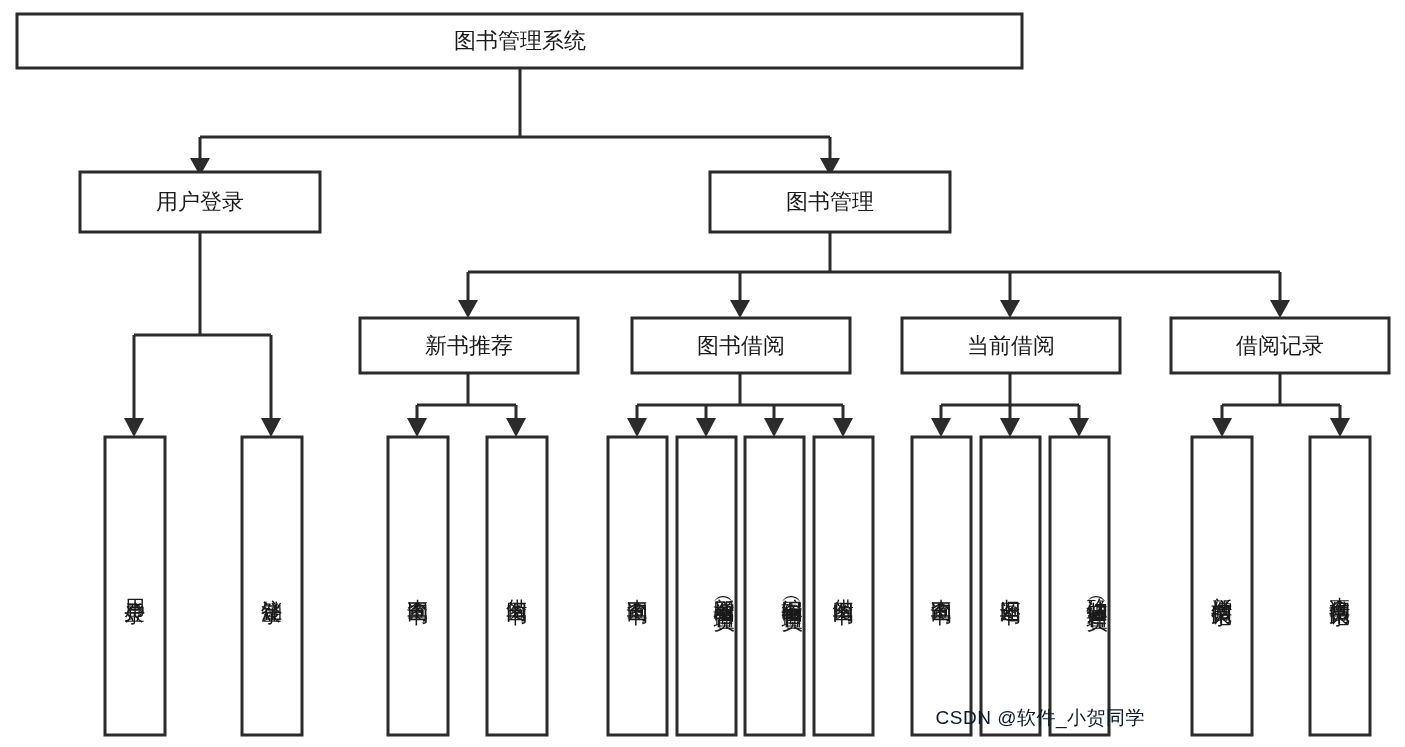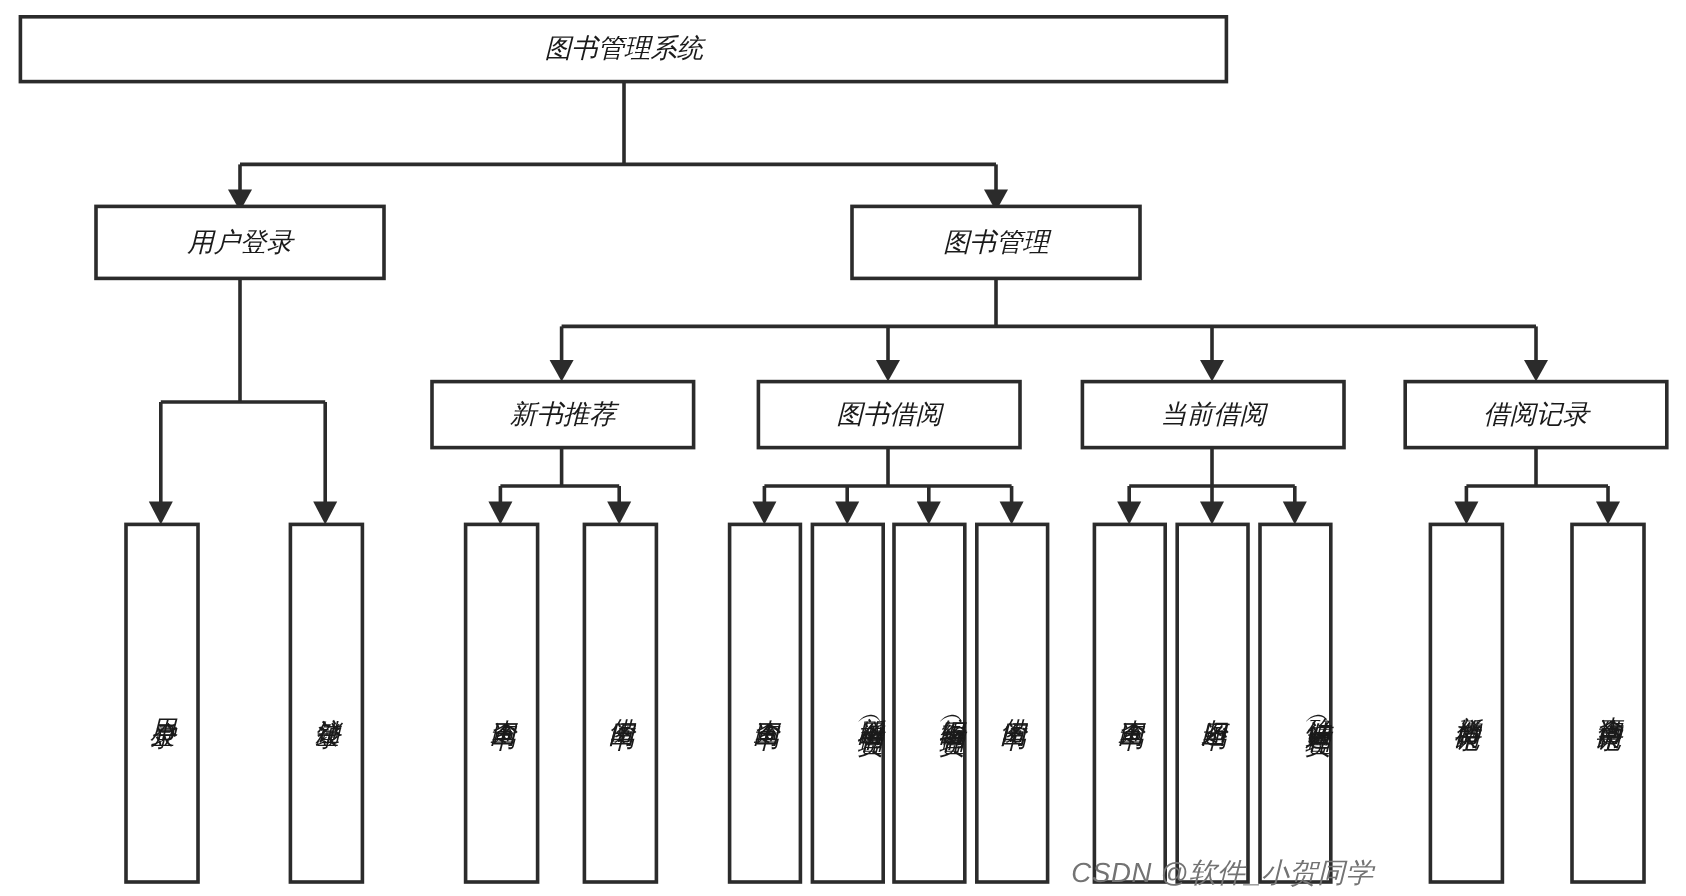--- a/index.html
+++ b/index.html
@@ -13,21 +13,20 @@
     height: 747px;
     font-family: "Liberation Sans", "DejaVu Sans", sans-serif;
     overflow: hidden;
     position: relative;
   }
   #diagram-root {
     position: relative;
     width: 1153px;
     height: 747px;
     background: #ffffff;
-    font-style: italic;
   }
   svg#tree-svg {
     position: absolute;
     left: 0;
     top: 0;
     width: 1405px;
     height: 747px;
     display: block;
   }
   .node-box {
@@ -66,24 +65,24 @@
     justify-content: center;
     white-space: nowrap;
     pointer-events: none;
   }
   .vlabel-mid {
     align-items: center;
   }
   .watermark {
     position: absolute;
     right: 8px;
-    bottom: 4px;
-    font-family: "Liberation Sans", "DejaVu Sans", sans-serif;
-    font-size: 23px;
-    color: #737373;
+    bottom: 16px;
+    font-family: "Liberation Sans", "DejaVu Sans", sans-serif;
+    font-size: 19px;
+    color: #0f172a;
     letter-spacing: 0.5px;
     white-space: nowrap;
   }
 </style>
 </head>
 <body>
 
 <div id="diagram-root">
 
   <svg id="tree-svg" viewBox="0 0 1405 747">

